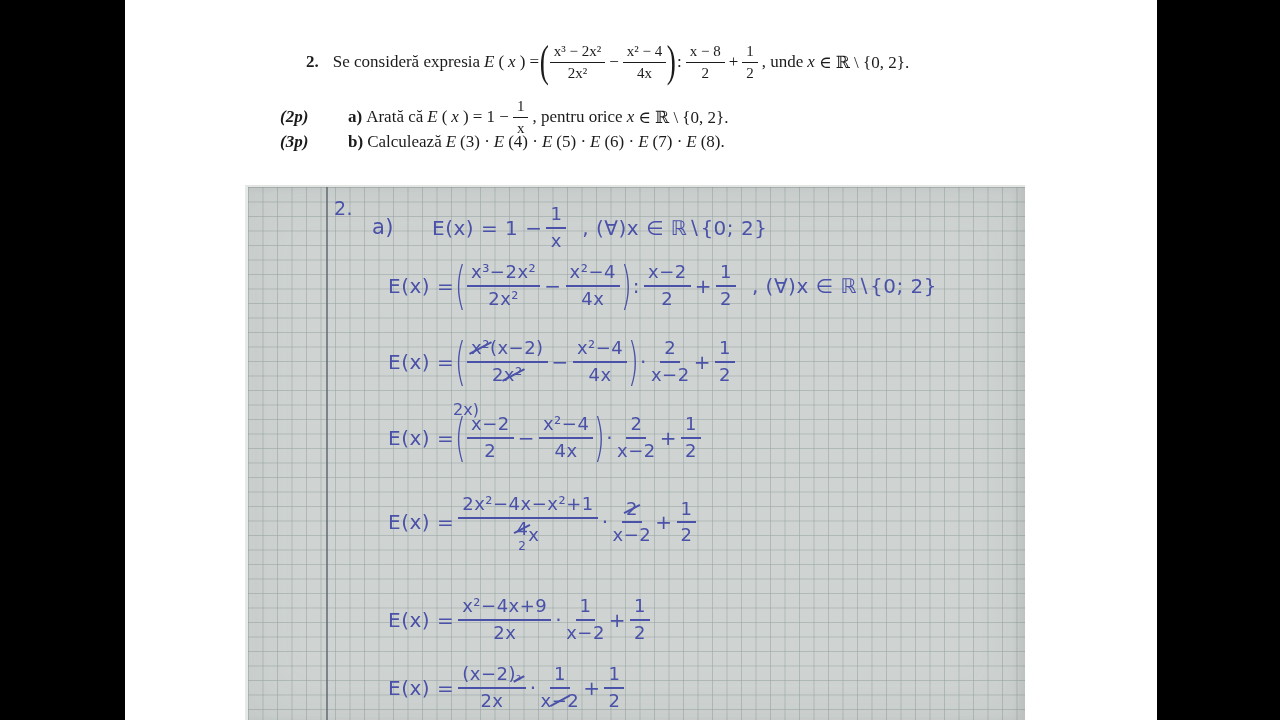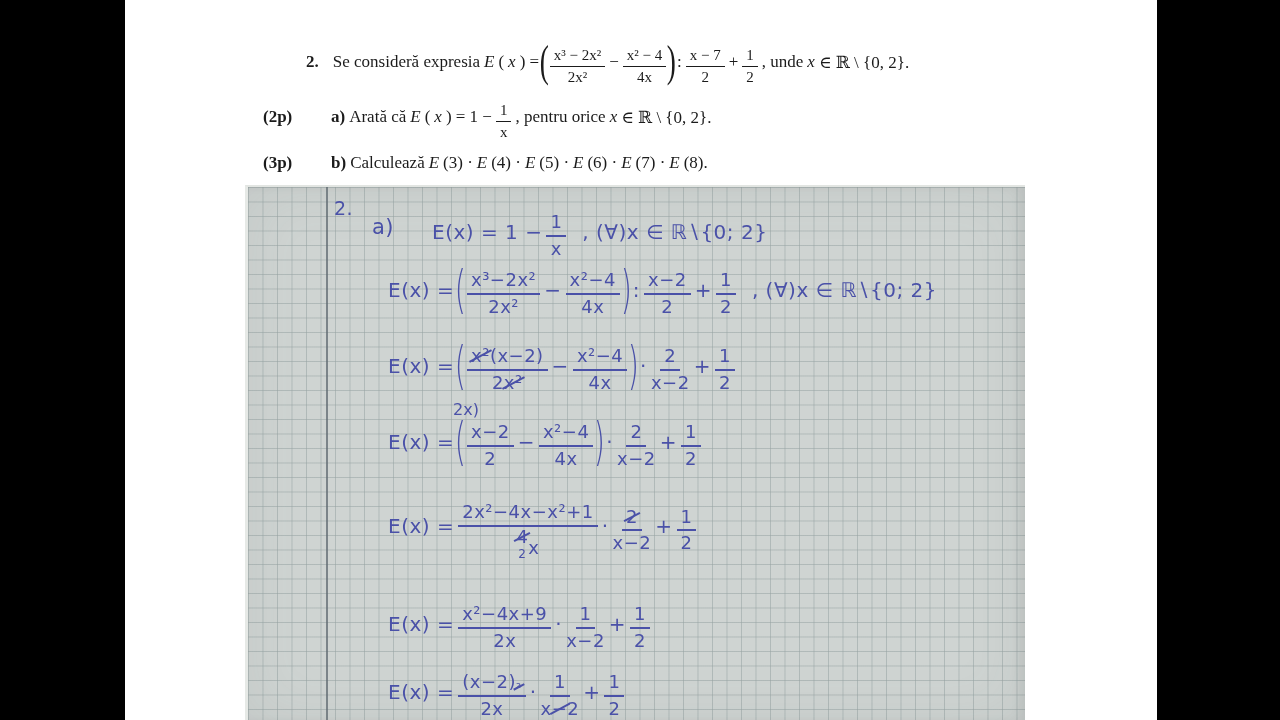--- a/index.html
+++ b/index.html
@@ -13,41 +13,41 @@
     background:#ffffff;
   }
   
   .printed{
     position:absolute;display:flex;align-items:center;color:#1b1b1b;
     font-family:"Liberation Serif","DejaVu Serif","DejaVu Sans",serif;
     font-size:17px;white-space:nowrap;
   }
   .printed .b{font-weight:bold;}
   .printed .i{font-style:italic;}
-  .printed .bi{font-weight:bold;}
+  .printed .bi{font-weight:bold;font-style:italic;margin-left:17px;}
   .prob-row{left:181px;top:30px;height:64px;}
   .pnum{margin-right:12px;}
   .part-row-a{left:138px;top:92px;height:50px;}
-  .part-row-b{left:138px;top:148px;height:30px;}
+  .part-row-b{left:138px;top:127px;height:30px;}
   .points{width:66px;flex:0 0 auto;}
   .eq{display:inline-flex;align-items:center;}
   .eq > span{margin:0 2px;}
   .printed .frac{font-size:15px;}
   .printed .frac .num{border-bottom:1.4px solid #1b1b1b;}
   .printed .paren{
     font-size:44px;font-weight:300;line-height:1;display:inline-block;
     transform:scaleX(.62);margin:0 -4px;font-family:"Liberation Serif",serif;
   }
   
   .frac{
     display:inline-flex;flex-direction:column;align-items:center;
     vertical-align:middle;position:relative;line-height:1.25;
   }
-  .frac .num{padding:0 4px 1px;display:inline-flex;align-items:flex-end;margin-top:8px;}
-  .frac .den{padding-top:1px;display:inline-flex;align-items:flex-end;}
+  .frac .num{padding:0 4px 1px;display:inline-flex;align-items:flex-end;}
+  .frac .den{padding-top:1px;display:inline-flex;align-items:center;}
   
   .photo{
     position:absolute;left:120px;top:185px;width:777px;height:535px;
     background-color:#cfd4d2;
     background-image:
       linear-gradient(rgba(150,163,163,.55) 1px,transparent 1px),
       linear-gradient(90deg,rgba(150,163,163,.55) 1px,transparent 1px);
     background-size:14.5px 14.5px;
     overflow:hidden;
     border-left:3px solid #e6e9e6;
@@ -129,21 +129,21 @@
               <span>x² − 4</span>
             </span>
             <span class="den">
               <span>4x</span>
             </span>
           </span>
           <span class="paren">)</span>
           <span>:</span>
           <span class="frac">
             <span class="num">
-              <span>x − 7</span>
+              <span>x − 8</span>
             </span>
             <span class="den">
               <span>2</span>
             </span>
           </span>
           <span>+</span>
           <span class="frac">
             <span class="num">
               <span>1</span>
             </span>

